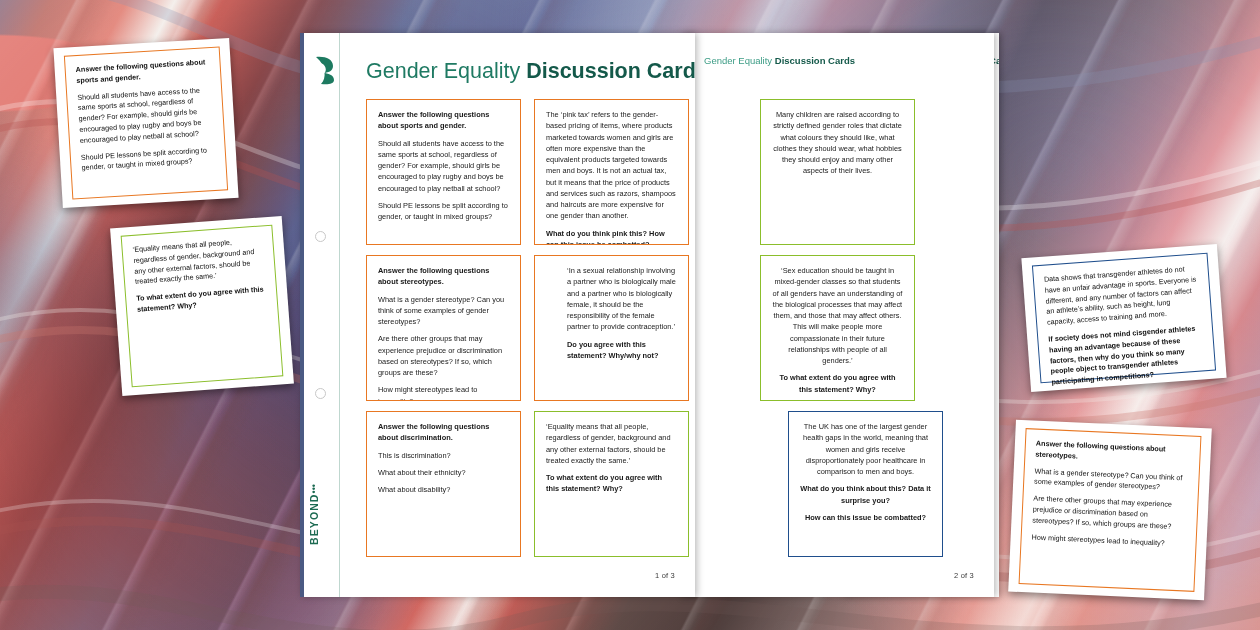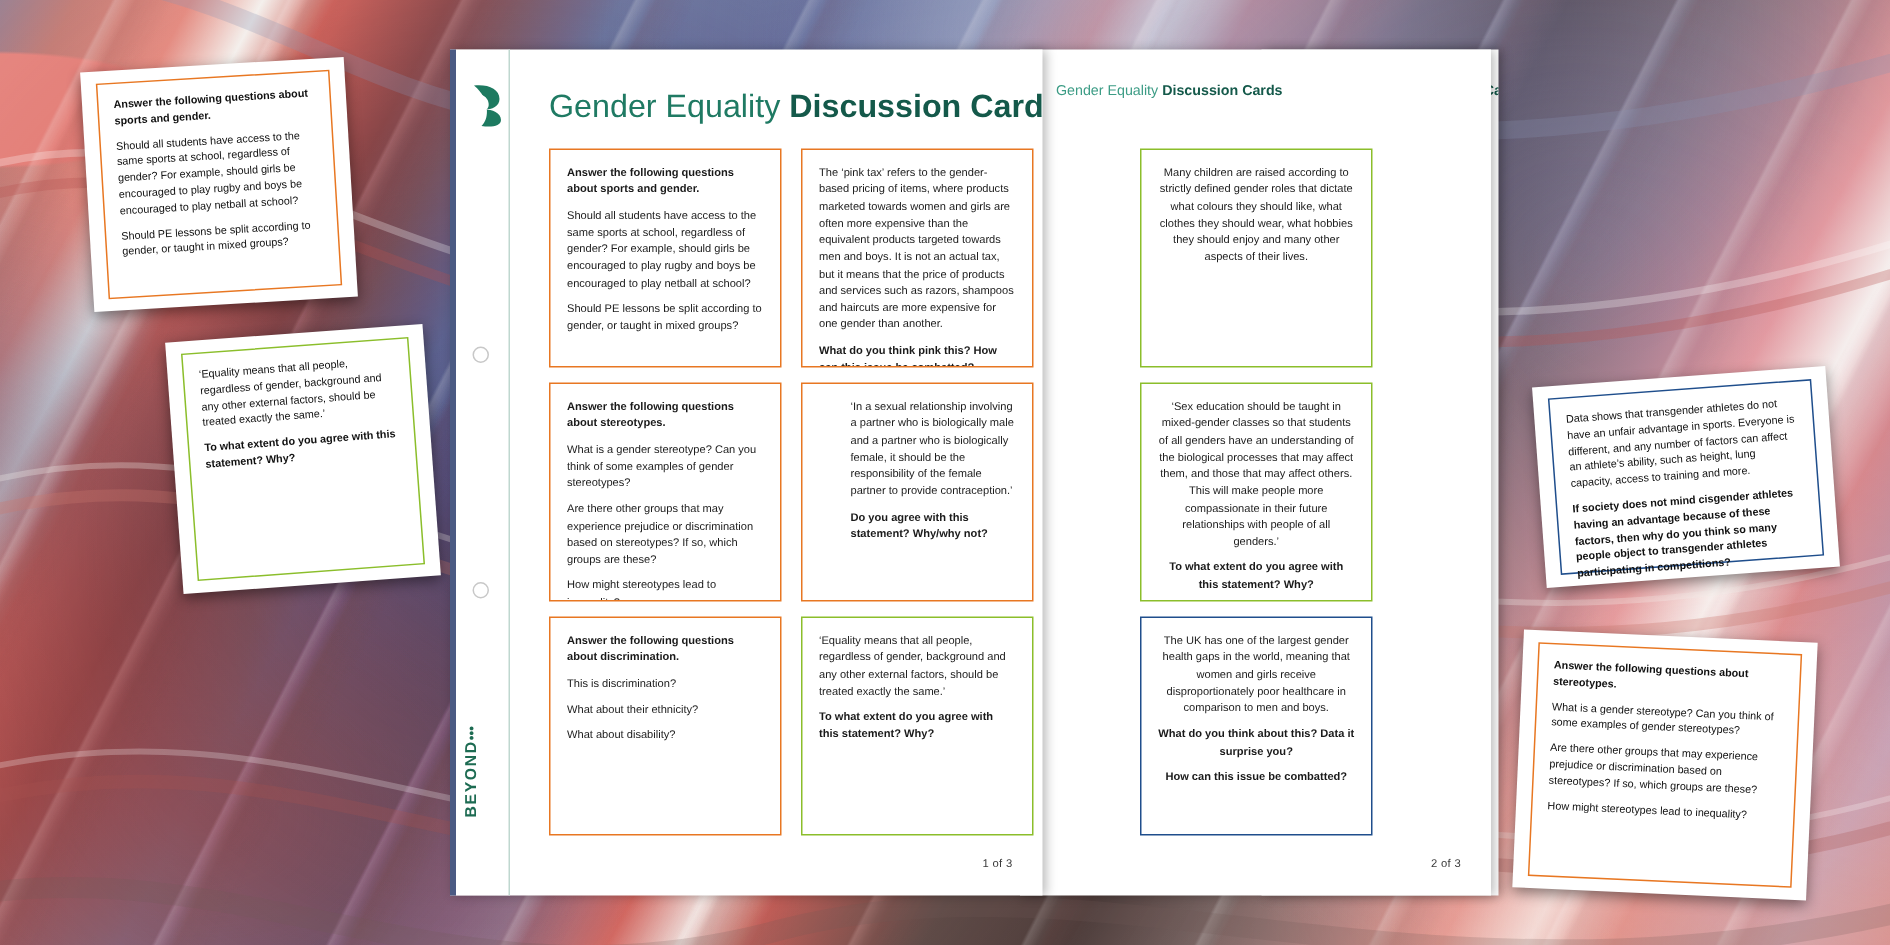--- a/index.html
+++ b/index.html
@@ -160,21 +160,21 @@
   .p1c.col2 { left: 194px; }
   .p1c.row1 { top: 66px; }
   .p1c.row2 { top: 222px; }
   .p1c.row3 { top: 378px; }
 
   
   .p2c { width: 155px; height: 146px; }
   .p2c.col2 { left: 80px; text-align: center; }
   .p2c.row1 { top: 66px; }
   .p2c.row2 { top: 222px; }
-  .p2c.row3 { top: 378px; }
+  .p2c.row3 { top: 378px; margin-left: 28px; }
 
   
   .p3c { width: 155px; height: 146px; }
   .p3c.col2 { left: -74px; }
   .p3c.row1 { top: 66px; }
   .p3c.row2 { top: 222px; }
   .p3c.row3 { top: 378px; }
 
   
   .float-card {

